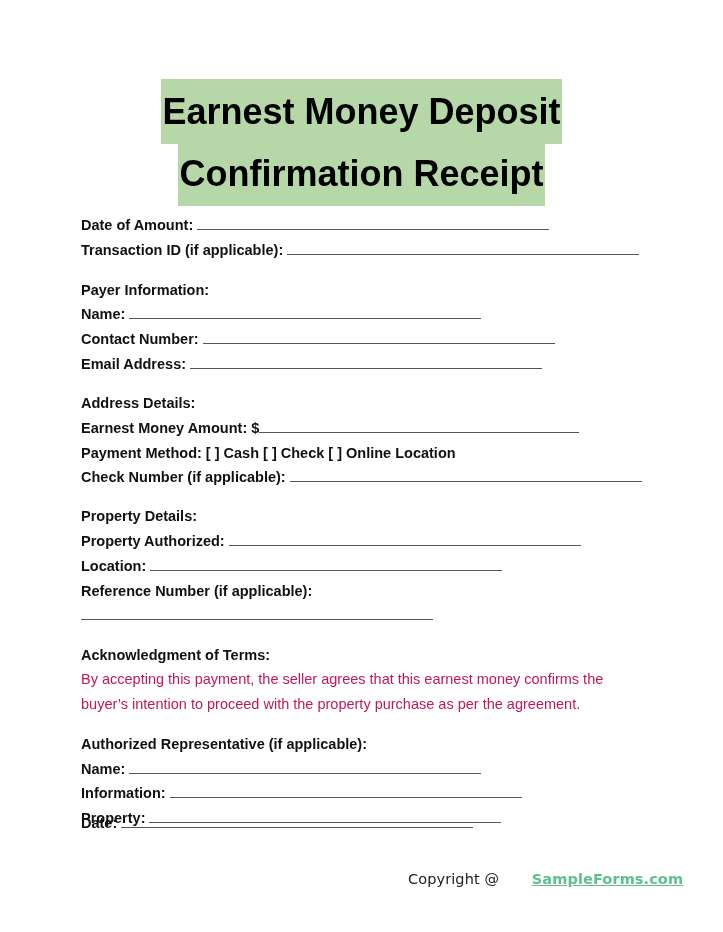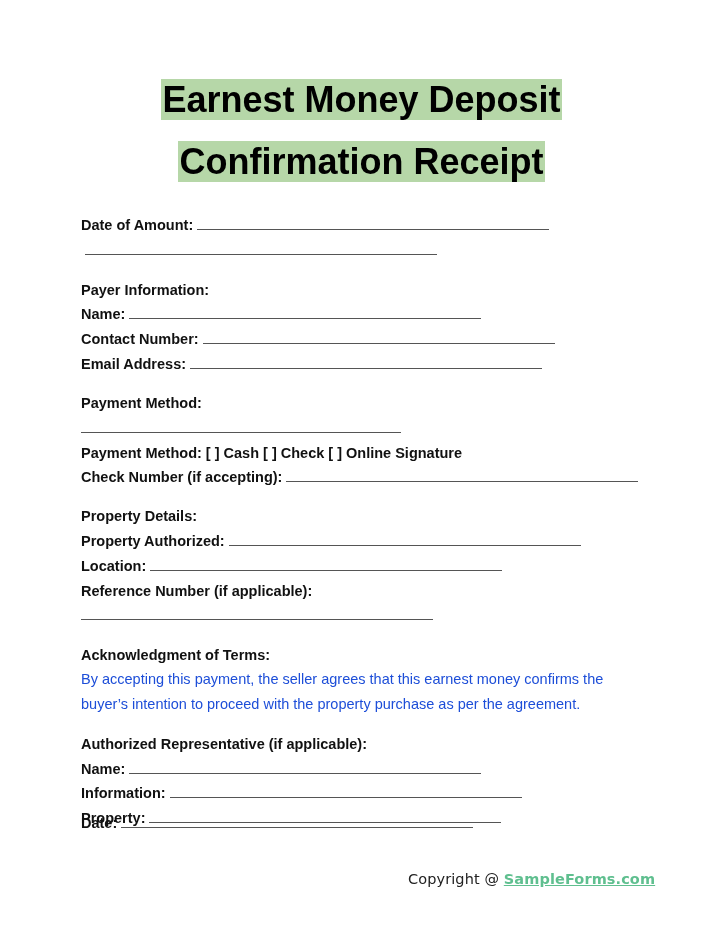--- a/index.html
+++ b/index.html
@@ -1,68 +1,68 @@
 <!DOCTYPE html>
 <html><head>
 <meta charset="utf-8">
 <style>
   html, body { margin: 0; padding: 0; background: #ffffff; }
   body { width: 723px; height: 932px; position: relative; overflow: hidden;
          font-family: "Liberation Sans", sans-serif; color: #111; }
   .title-wrap { position: absolute; left: 0; width: 723px; text-align: center; }
   .title-line { display: inline-block; background: #b6d7a8; font-weight: bold;
-                font-size: 36px; line-height: 41px; padding: 0 1px; color: #000; }
+                font-size: 36px; line-height: 41px; padding: 12px 1px; color: #000; }
   #t1 { top: 79px; }
   #t2 { top: 141px; }
   .line { position: absolute; left: 81px; font-size: 14.5px; line-height: 18px;
           white-space: nowrap; }
   .b { font-weight: bold; }
   .blank { display: inline-block; border-bottom: 1px solid #555; height: 13px;
            vertical-align: baseline; margin-left: 4px; }
   .para { position: absolute; left: 81px; width: 560px; font-size: 14.5px;
-          line-height: 25px; color: #1d4ed8; }
+          line-height: 25px; color: #be185d; }
   .footer { position: absolute; top: 871px; left: 408px; font-size: 14.5px;
             font-family: "DejaVu Sans", sans-serif; color: #222; letter-spacing: 0.1px;}
-  .footer a { color: #5fbf8f; font-weight: bold; text-decoration: underline; }
+  .footer a { color: #5fbf8f; font-weight: bold; text-decoration: underline; margin-left: 28px; }
 </style>
 </head>
 <body>
 
 <div class="title-wrap" id="t1">
   <span class="title-line">Earnest Money Deposit</span>
 </div>
 <div class="title-wrap" id="t2">
   <span class="title-line">Confirmation Receipt</span>
 </div>
 
 <div class="line b" style="top:216px">
   <span>Date of Amount:</span><span class="blank" style="width:352px"></span>
 </div>
 <div class="line b" style="top:241px">
-  <span class="blank" style="width:352px"></span>
+  <span>Transaction ID (if applicable):</span><span class="blank" style="width:352px"></span>
 </div>
 
 <div class="line b" style="top:281px">Payer Information:</div>
 <div class="line b" style="top:305px">
   <span>Name:</span><span class="blank" style="width:352px"></span>
 </div>
 <div class="line b" style="top:330px">
   <span>Contact Number:</span><span class="blank" style="width:352px"></span>
 </div>
 <div class="line b" style="top:355px">
   <span>Email Address:</span><span class="blank" style="width:352px"></span>
 </div>
 
-<div class="line b" style="top:394px">Payment Method:</div>
+<div class="line b" style="top:394px">Address Details:</div>
 <div class="line b" style="top:419px">
-  <span class="blank" style="width:320px;margin-left:0"></span>
+  <span>Earnest Money Amount: $</span><span class="blank" style="width:320px;margin-left:0"></span>
 </div>
-<div class="line b" style="top:444px">Payment Method: [ ] Cash [ ] Check [ ] Online Signature</div>
+<div class="line b" style="top:444px">Payment Method: [ ] Cash [ ] Check [ ] Online Location</div>
 <div class="line b" style="top:468px">
-  <span>Check Number (if accepting):</span><span class="blank" style="width:352px"></span>
+  <span>Check Number (if applicable):</span><span class="blank" style="width:352px"></span>
 </div>
 
 <div class="line b" style="top:507px">Property Details:</div>
 <div class="line b" style="top:532px">
   <span>Property Authorized:</span><span class="blank" style="width:352px"></span>
 </div>
 <div class="line b" style="top:557px">
   <span>Location:</span><span class="blank" style="width:352px"></span>
 </div>
 <div class="line b" style="top:582px">

